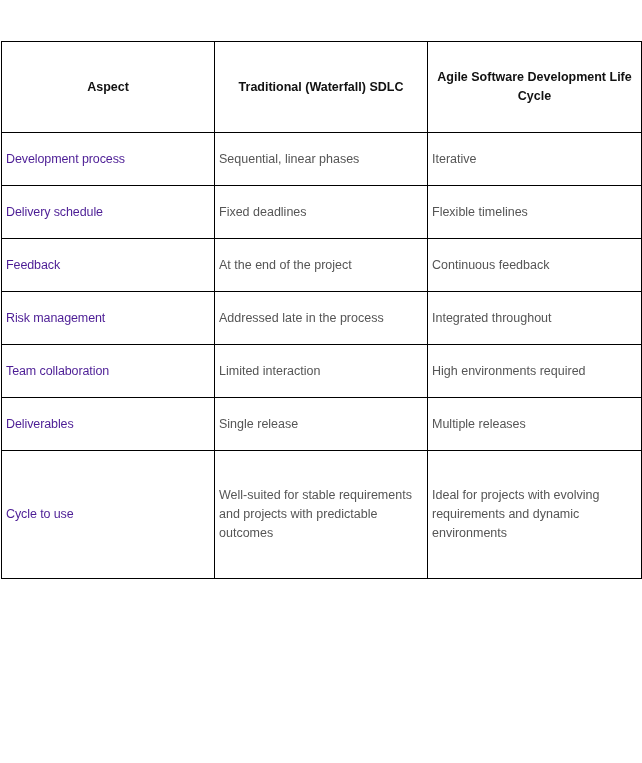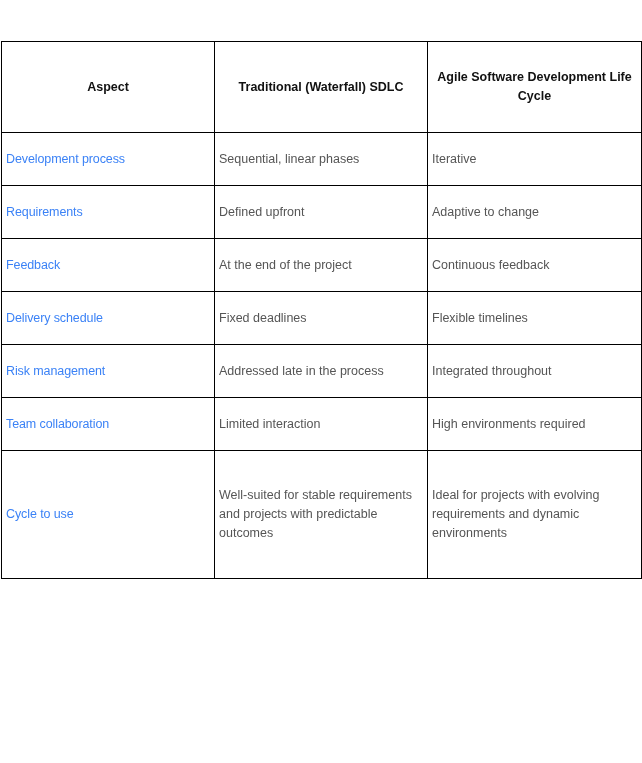--- a/index.html
+++ b/index.html
@@ -18,21 +18,21 @@
     vertical-align: middle;
     font-size: 12.5px;
     line-height: 19px;
   }
   table.cmp col.c1 { width: 213px; }
   table.cmp col.c2 { width: 213px; }
   table.cmp col.c3 { width: 214px; }
   th { font-weight: bold; color: #111; text-align: center; height: 90px; padding: 0 8px; }
   tr.row td { height: 52px; }
   tr.row.tall td { height: 127px; }
-  td.aspect { color: #3b82f6; font-weight: normal; letter-spacing: -0.1px; }
+  td.aspect { color: #4c1d95; font-weight: normal; letter-spacing: -0.1px; }
   td.val { color: #555; }
 </style>
 </head>
 <body>
 
 <table class="cmp">
   <colgroup>
       <col class="c1">
       <col class="c2">
       <col class="c3">
@@ -44,43 +44,43 @@
       <th>Agile Software Development Life Cycle</th>
     </tr>
   </thead>
   <tbody>
     <tr class="row">
       <td class="aspect">Development process</td>
       <td class="val">Sequential, linear phases</td>
       <td class="val">Iterative</td>
     </tr>
     <tr class="row">
-      <td class="aspect">Requirements</td>
-      <td class="val">Defined upfront</td>
-      <td class="val">Adaptive to change</td>
+      <td class="aspect">Delivery schedule</td>
+      <td class="val">Fixed deadlines</td>
+      <td class="val">Flexible timelines</td>
     </tr>
     <tr class="row">
       <td class="aspect">Feedback</td>
       <td class="val">At the end of the project</td>
       <td class="val">Continuous feedback</td>
-    </tr>
-    <tr class="row">
-      <td class="aspect">Delivery schedule</td>
-      <td class="val">Fixed deadlines</td>
-      <td class="val">Flexible timelines</td>
     </tr>
     <tr class="row">
       <td class="aspect">Risk management</td>
       <td class="val">Addressed late in the process</td>
       <td class="val">Integrated throughout</td>
     </tr>
     <tr class="row">
       <td class="aspect">Team collaboration</td>
       <td class="val">Limited interaction</td>
       <td class="val">High environments required</td>
     </tr>
+    <tr class="row">
+      <td class="aspect">Deliverables</td>
+      <td class="val">Single release</td>
+      <td class="val">Multiple releases</td>
+    </tr>
     <tr class="row tall">
       <td class="aspect">Cycle to use</td>
       <td class="val">Well-suited for stable requirements and projects with predictable outcomes</td>
       <td class="val">Ideal for projects with evolving requirements and dynamic environments</td>
     </tr>
   </tbody>
 </table>
 
 </body></html>

